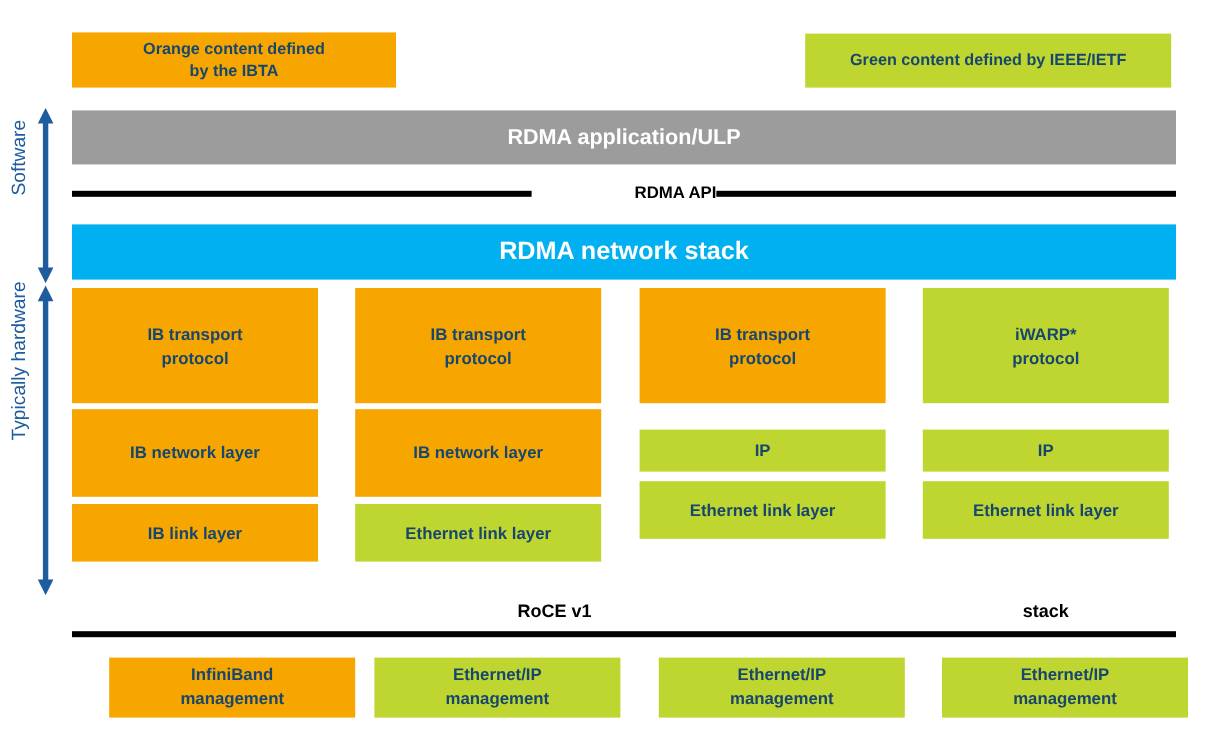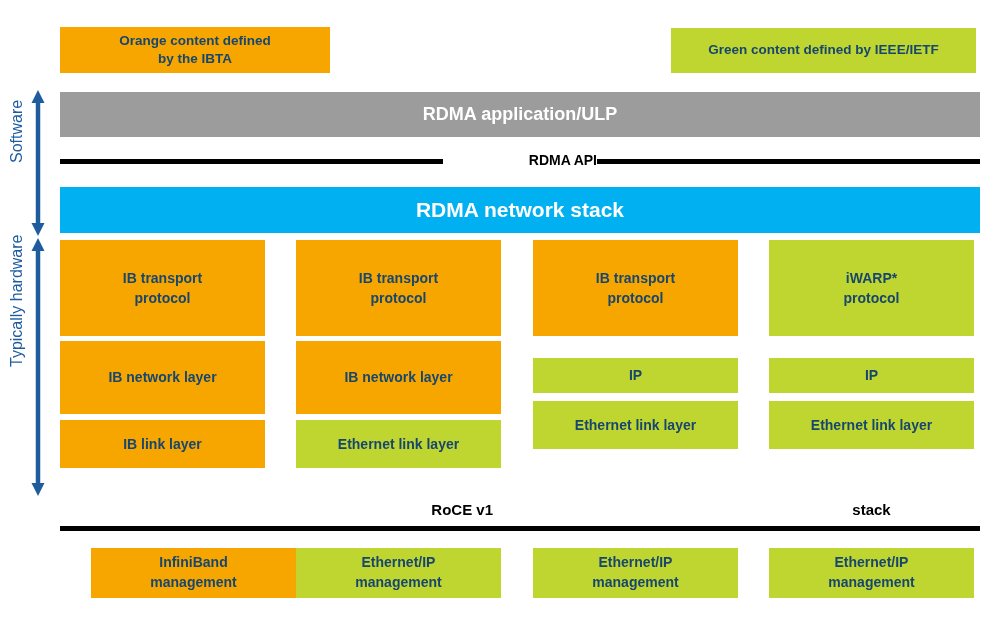--- a/index.html
+++ b/index.html
@@ -53,21 +53,21 @@
     font-size:15px; font-weight:bold; color:var(--line_black,#000); }
   .fl-2 { left:288px; width:205px;text-align:right; }  .fl-3 { left:533px; width:205px; }  .fl-4 { left:769px; width:205px; }
 
   .bottom-line { position:absolute; left:60px; top:526px; width:920px; height:5px;
     background:var(--line_black,#000); }
 
   .mgmt { position:absolute; top:548px; height:50px; display:flex; align-items:center;
     justify-content:center; text-align:center; font-weight:bold; font-size:14px;
     color:var(--navy,#17466E); white-space:pre-line; line-height:1.4; }
   .mgmt.orange { background:var(--orange,#F7A600); }
-  .mgmt.green  { background:var(--green,#BFD630); }
+  .mgmt.green  { background:var(--green,#BFD630);margin-left:16px; }
   .mg-1 { left:60px; width:205px;margin-left:31px; }  .mg-2 { left:296px; width:205px; }
   .mg-3 { left:533px; width:205px; } .mg-4 { left:769px; width:205px; }
 
   
   .watermark { position:absolute; left:787px; top:549px; font-size:30px;
     color:rgba(255,255,255,0.88); white-space:nowrap;
     text-shadow:0 0 3px rgba(120,120,120,0.25); }
 </style>
 </head>
 <body>

